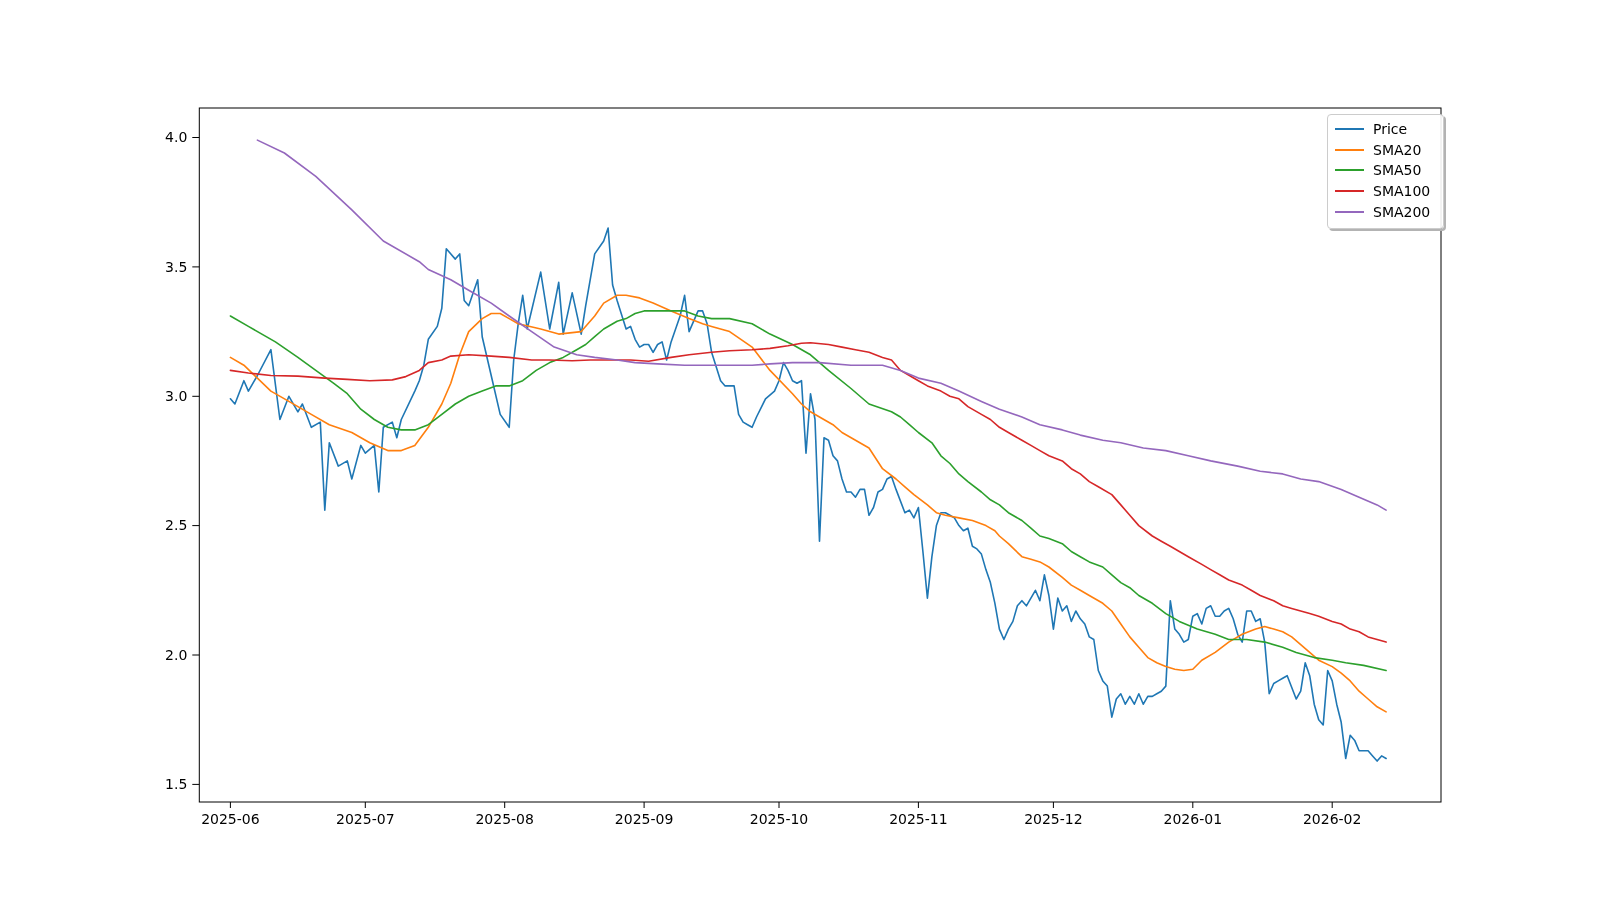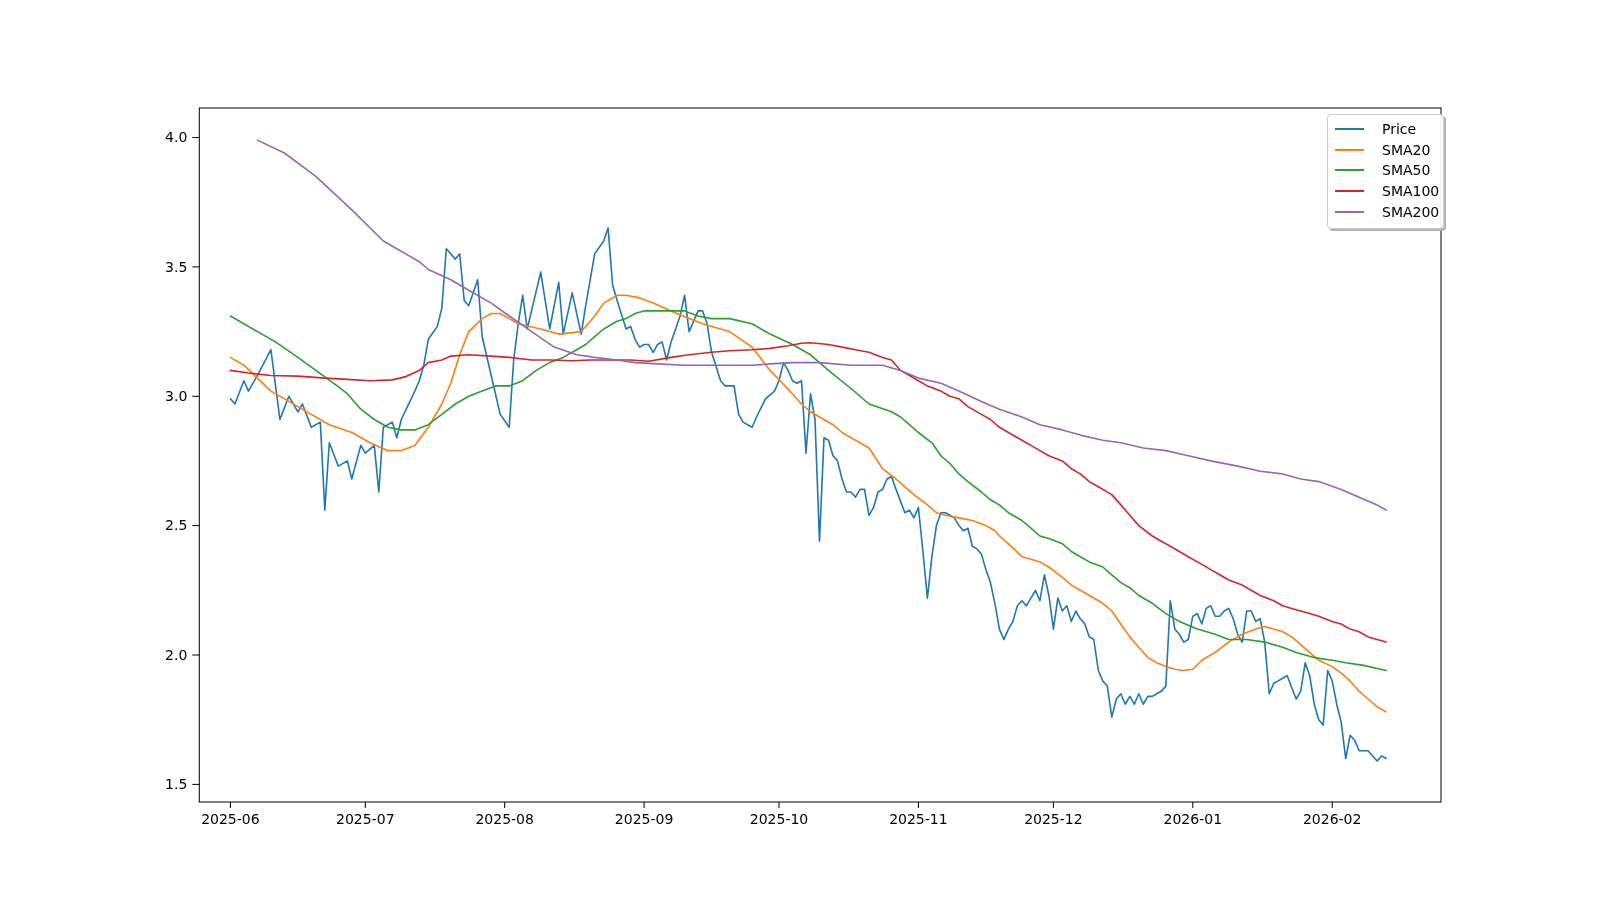--- a/index.html
+++ b/index.html
@@ -8,21 +8,21 @@
   svg{position:absolute;left:0;top:0;}
   .ticklabel{font-family:"DejaVu Sans","Liberation Sans",sans-serif;font-size:14px;fill:#000000;}
   .legend{
     position:absolute;left:1327px;top:114px;width:102px;
     background:rgba(255,255,255,0.9);
     border:1px solid #cccccc;border-radius:4px;
     box-shadow:2px 2px 0 #b3b3b3;
     padding:4px 6px 6px 7px;
     z-index:2;
   }
-  .lg-row{display:flex;align-items:center;height:20.6px;gap:18px;}
+  .lg-row{display:flex;align-items:center;height:20.6px;gap:9px;}
   .lg-line{display:inline-block;width:29px;height:2px;flex:0 0 29px;}
   .lg-label{font-size:14px;color:#000000;line-height:1;}
 </style>
 </head>
 <body>
 
 <div class="figure">
   <svg width="1600" height="900" viewBox="0 0 1600 900">
       <rect x="199.3" y="108" width="1241.7" height="694" fill="none" stroke="#000000" stroke-width="1"></rect>
       <line x1="230.4" y1="802" x2="230.4" y2="808" stroke="#000000" stroke-width="1"></line>

